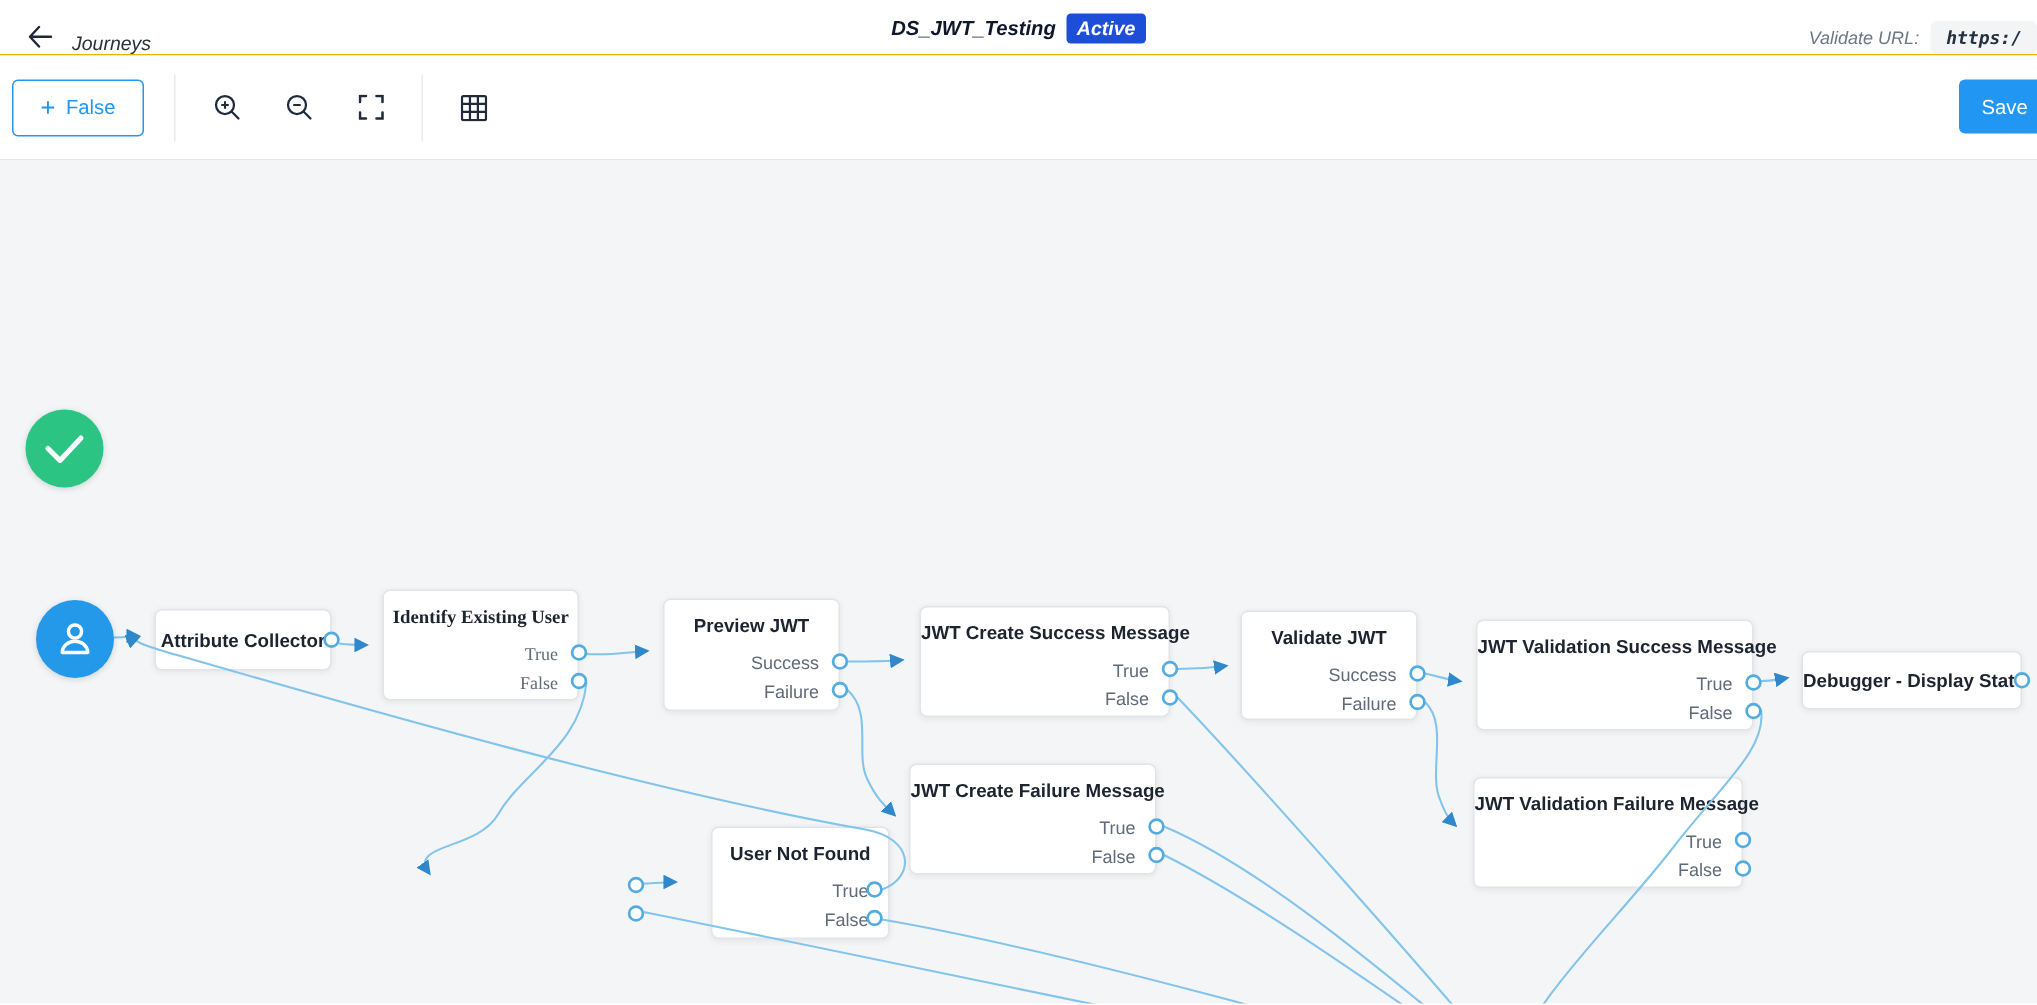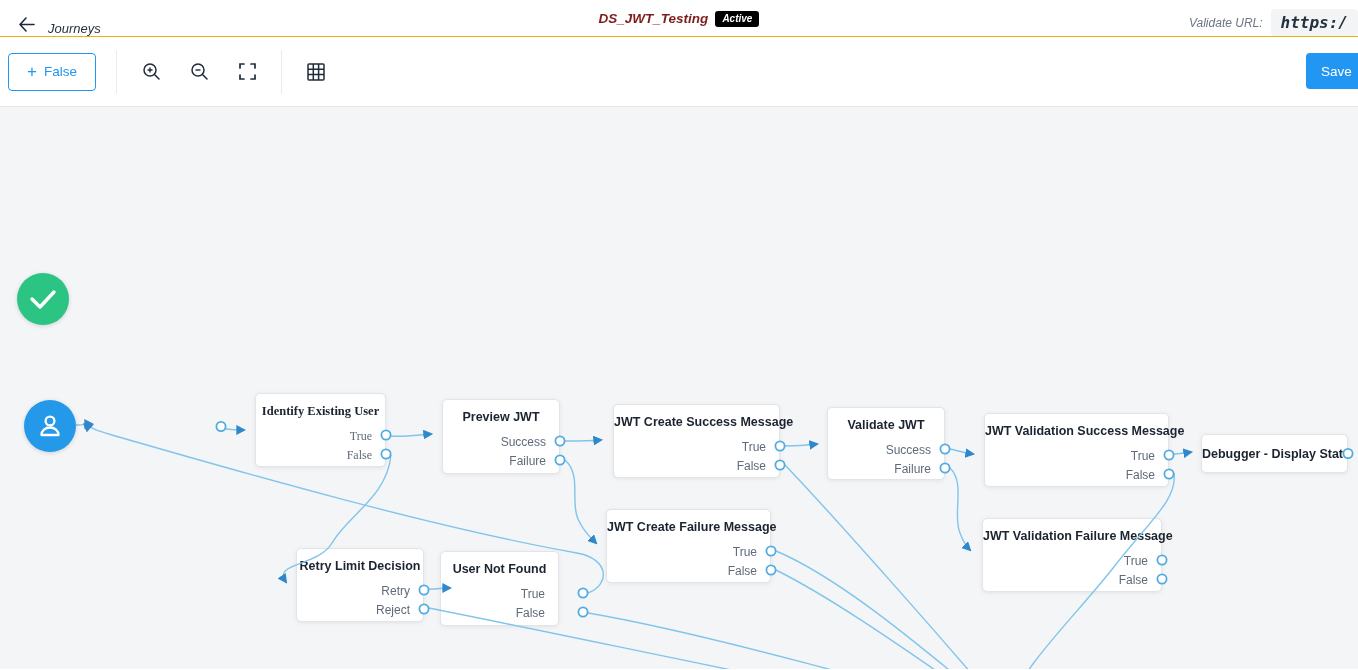--- a/index.html
+++ b/index.html
@@ -3,25 +3,25 @@
 <meta charset="utf-8">
 <style>
   * { margin:0; padding:0; box-sizing:border-box; }
   html,body { width:1358px; height:670px; overflow:hidden; font-family:"Liberation Sans", sans-serif; background:#fff; }
 
   
   .header { position:relative; height:37px; background:#fff; border-bottom:1px solid #eab308; display:flex; align-items:flex-end; padding:0 14px;font-style:italic; }
   .back-btn { width:24px; height:24px; display:flex; align-items:center; justify-content:center; cursor:pointer; color:#1f2937; font-size:17px; }
   .journeys-label { margin-left:10px; font-size:13px; color:#28313b; }
   .header-center { position:absolute; left:0; right:0; top:0; height:37px; display:flex; align-items:center; justify-content:center; pointer-events:none; }
-  .flow-title { font-size:13.5px; font-weight:bold; color:#7f1d1d; }
-  .status-badge { margin-left:7px; font-size:10px; font-weight:bold; color:#fff; background:#000000; padding:2.5px 7px; border-radius:3px; pointer-events:auto; }
+  .flow-title { font-size:13.5px; font-weight:bold; color:#0f172a; }
+  .status-badge { margin-left:7px; font-size:13px; font-weight:bold; color:#fff; background:#1d4ed8; padding:2.5px 7px; border-radius:3px; pointer-events:auto; }
   .header-right { margin-left:auto; display:flex; align-items:center; gap:8px; }
   .preview-label { font-size:12px; color:#6b7686; }
-  .preview-chip { font-family:"DejaVu Sans Mono", monospace; font-size:16px; font-weight:bold; color:#23303e; background:#f2f4f6; border-radius:4px; padding:4px 10px; white-space:nowrap; margin-right:-14px; }
+  .preview-chip { font-family:"DejaVu Sans Mono", monospace; font-size:12px; font-weight:bold; color:#23303e; background:#f2f4f6; border-radius:4px; padding:4px 10px; white-space:nowrap; margin-right:-14px; }
 
   
   .toolbar { position:relative; height:70px; background:#fff; border-bottom:1px solid #e4e6e9; display:flex; align-items:center; padding:0 8px; }
   .nodes-btn { height:38px; min-width:88px; border:1px solid #2196f3; border-radius:4px; background:#fff; color:#2196f3; font-size:13.5px; display:flex; align-items:center; justify-content:center; gap:7px; cursor:pointer; }
   .nodes-btn .plus { font-size:17px; font-weight:400; line-height:1; }
   .tb-divider { width:1px; height:44px; background:#e9ebee; margin:0 10px 0 20px; }
   .tb-divider2 { width:1px; height:44px; background:#e9ebee; margin:0 10px; }
   .tb-icon { width:38px; height:38px; display:flex; align-items:center; justify-content:center; cursor:pointer; color:#1f2b3a; margin:0 5px; }
   .save-btn { position:absolute; right:-26px; top:16px; height:36px; width:78px; background:#2196f3; color:#fff; font-size:13.5px; border:none; border-radius:4px; text-align:left; padding-left:15px; cursor:pointer; }
 
@@ -85,20 +85,23 @@
   <div class="tb-icon">
     <svg width="18" height="18" viewBox="0 0 18 18">
       <rect x="1" y="1" width="16" height="16" stroke="#1f2b3a" stroke-width="1.5" fill="none" rx="1"></rect>
       <path d="M6.3 1 V17 M11.6 1 V17 M1 6.3 H17 M1 11.6 H17" stroke="#1f2b3a" stroke-width="1.5"></path>
     </svg>
   </div>
   <button class="save-btn">Save</button>
 </div>
 
 <div class="canvas" id="canvas">
+    <div class="node" style="left: 103px; top: 299px; width: 118px; height: 41px;">
+      <div class="node-title v-center">Attribute Collector</div>
+    </div>
     <div class="node" style="left: 255px; top: 286px; width: 131px; height: 74px; font-family: Liberation Serif, serif;">
       <div class="node-title">Identify Existing User</div>
       <div class="node-output-label" style="top: 33px;">True</div>
       <div class="node-output-label" style="top: 52px;">False</div>
     </div>
     <div class="node" style="left: 442px; top: 292px; width: 118px; height: 75px;">
       <div class="node-title">Preview JWT</div>
       <div class="node-output-label" style="top: 33px;">Success</div>
       <div class="node-output-label" style="top: 52px;">Failure</div>
     </div>
@@ -123,26 +126,21 @@
     <div class="node" style="left: 606px; top: 402px; width: 165px; height: 74px;">
       <div class="node-title">JWT Create Failure Message</div>
       <div class="node-output-label" style="top: 33px;">True</div>
       <div class="node-output-label" style="top: 52px;">False</div>
     </div>
     <div class="node" style="left: 982px; top: 411px; width: 180px; height: 74px;">
       <div class="node-title">JWT Validation Failure Message</div>
       <div class="node-output-label" style="top: 33px;">True</div>
       <div class="node-output-label" style="top: 52px;">False</div>
     </div>
-    <div class="node" style="left: 296px; top: 441px; width: 128px; height: 74px;">
-      <div class="node-title">Retry Limit Decision</div>
-      <div class="node-output-label" style="top: 33px;">Retry</div>
-      <div class="node-output-label" style="top: 52px;">Reject</div>
-    </div>
-    <div class="node" style="left: 440px; top: 444px; width: 119px; height: 75px;">
+    <div class="node" style="left: 474px; top: 444px; width: 119px; height: 75px;">
       <div class="node-title">User Not Found</div>
       <div class="node-output-label" style="top: 33px;">True</div>
       <div class="node-output-label" style="top: 52px;">False</div>
     </div>
     <div class="terminal" style="left: 17px; top: 166px; background: rgb(43, 196, 130);">
       <svg width="52" height="52" viewBox="0 0 52 52">
         <path d="M15 26 L23 34 L37 19" stroke="#fff" stroke-width="3.4" fill="none" stroke-linecap="round" stroke-linejoin="round"></path>
       </svg>
     </div>
     <div class="terminal" style="left: 24px; top: 293px; background: rgb(36, 153, 233);">

